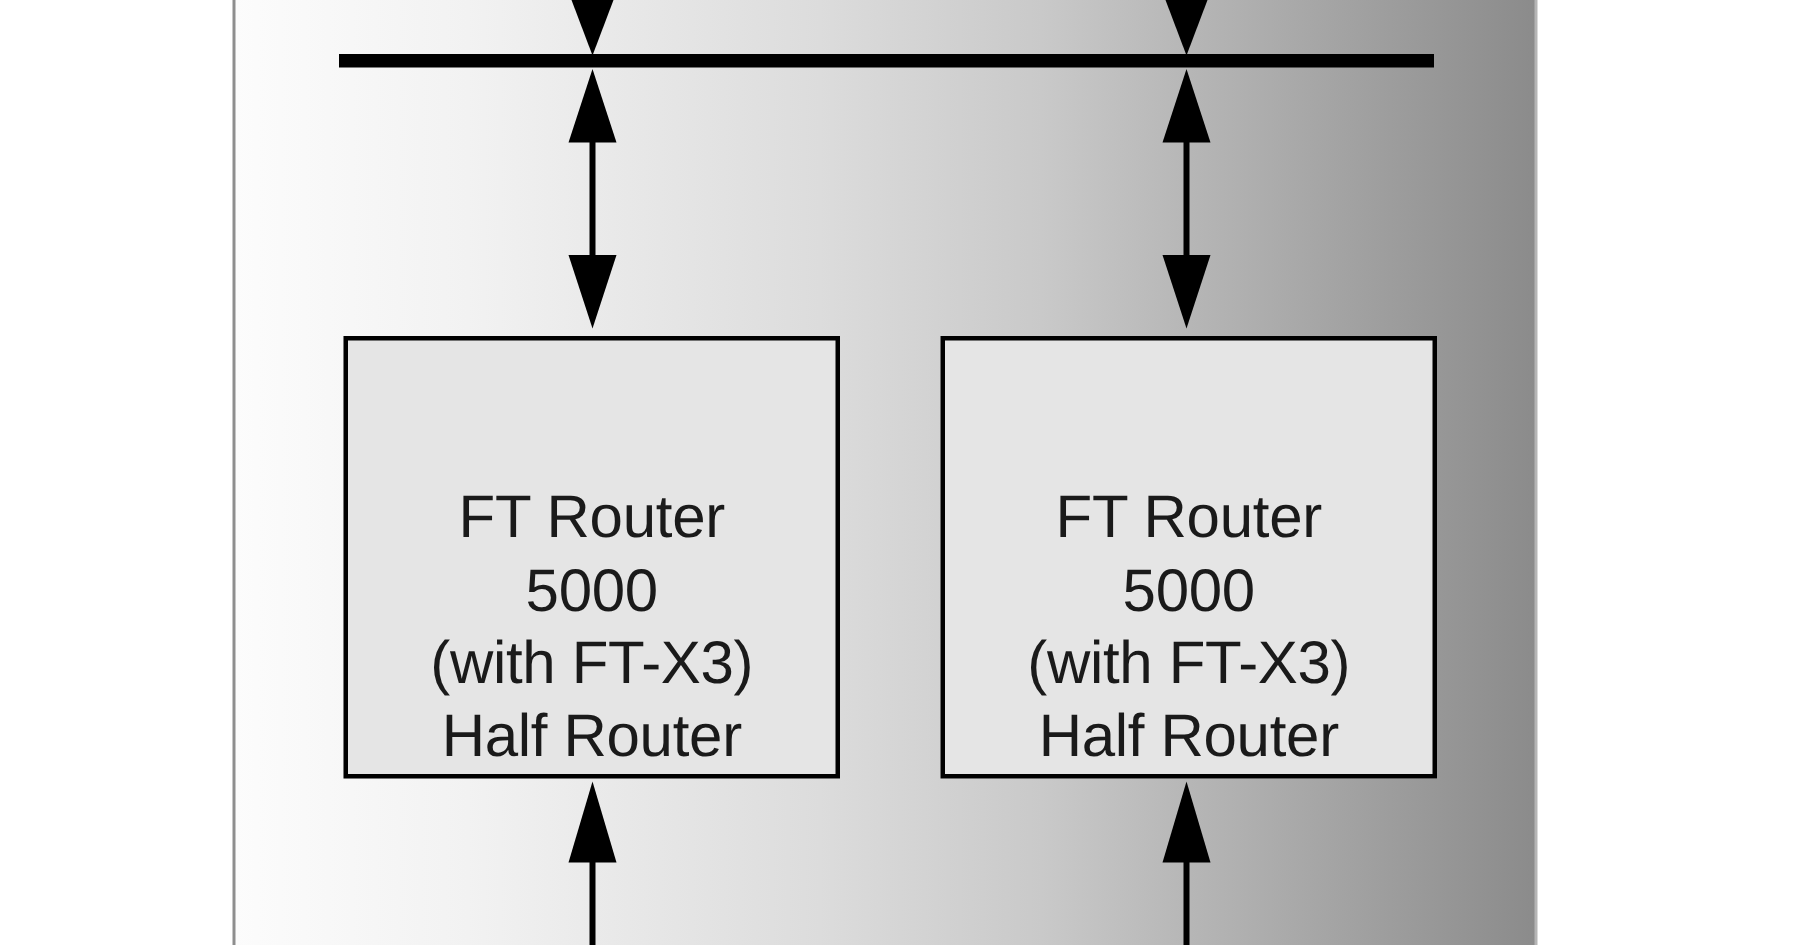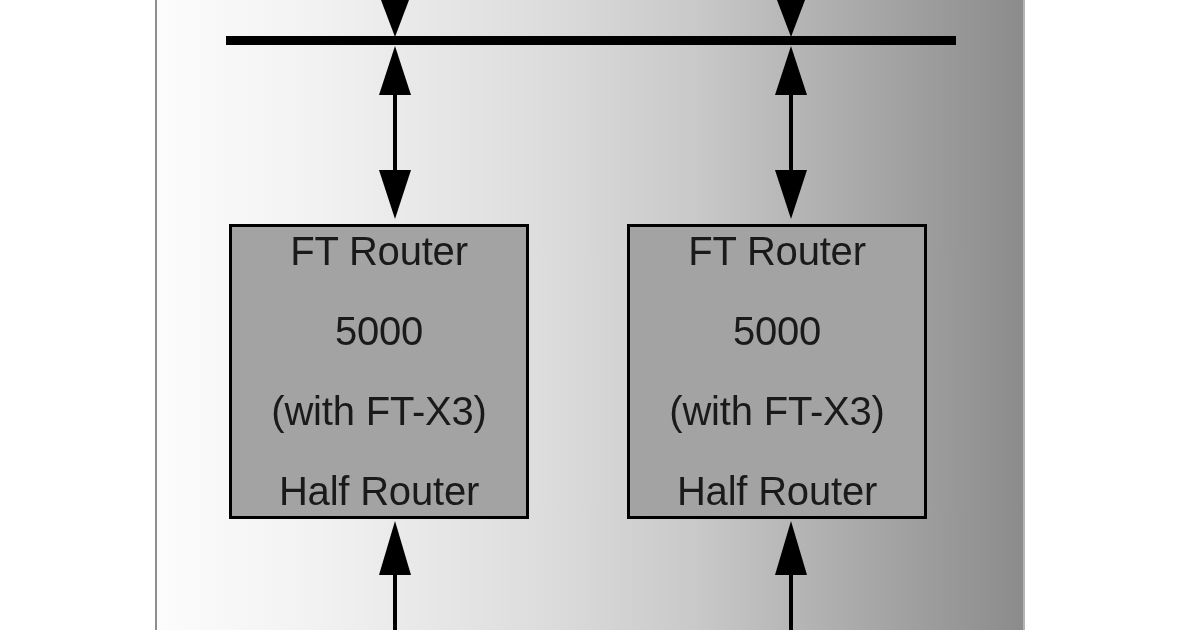--- a/index.html
+++ b/index.html
@@ -48,29 +48,29 @@
     top: 36px;
     width: 730px;
     height: 9px;
     background: #000000;
   }
 
   
   .router-box {
     position: absolute;
     top: 224px;
-    width: 300px;
+    width: 331px;
     height: 295px;
-    background: #a3a3a3;
+    background: #e5e5e5;
     border: 3px solid #000000;
     box-sizing: border-box;
     display: flex;
     flex-direction: column;
     align-items: center;
-    justify-content: space-between;
+    justify-content: flex-end;
     line-height: 1.22;
   }
   .router-box.left  { left: 229px; }
   .router-box.right { left: 627px; }
   .router-box .line {
     font-size: 40px;
     color: #1a1a1a;
     white-space: nowrap;
     letter-spacing: -0.2px;
   }

